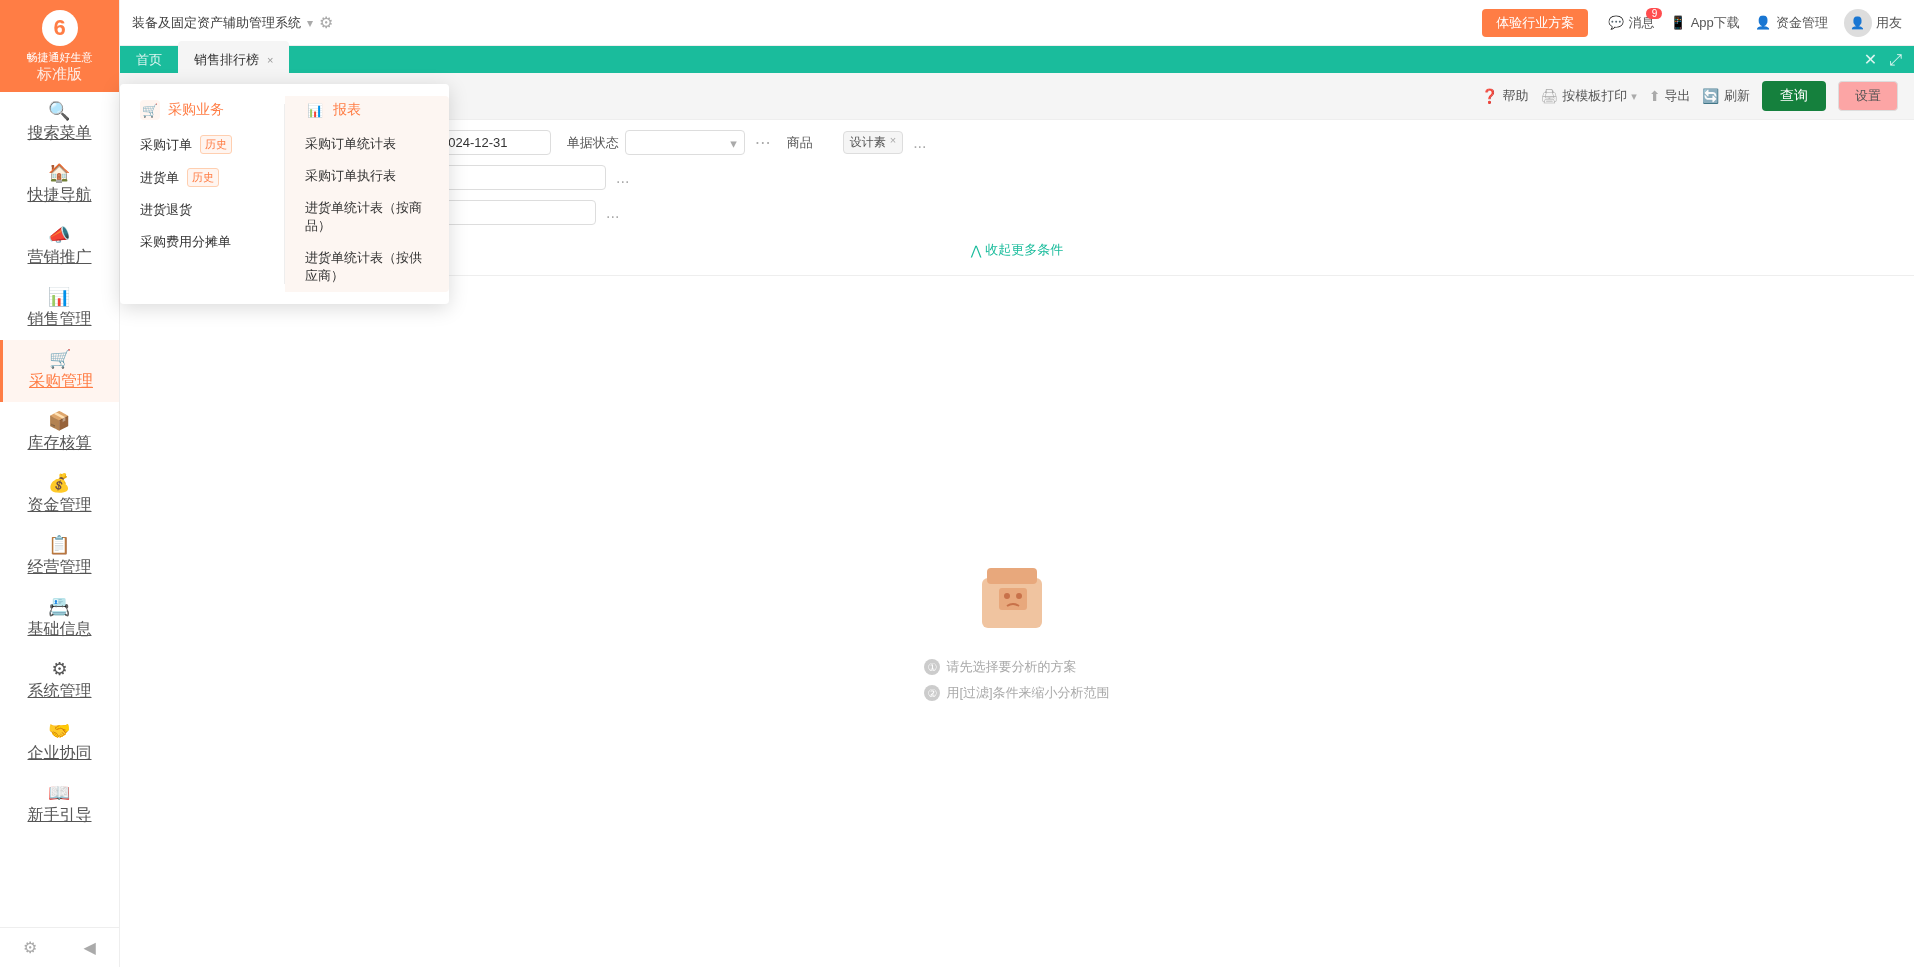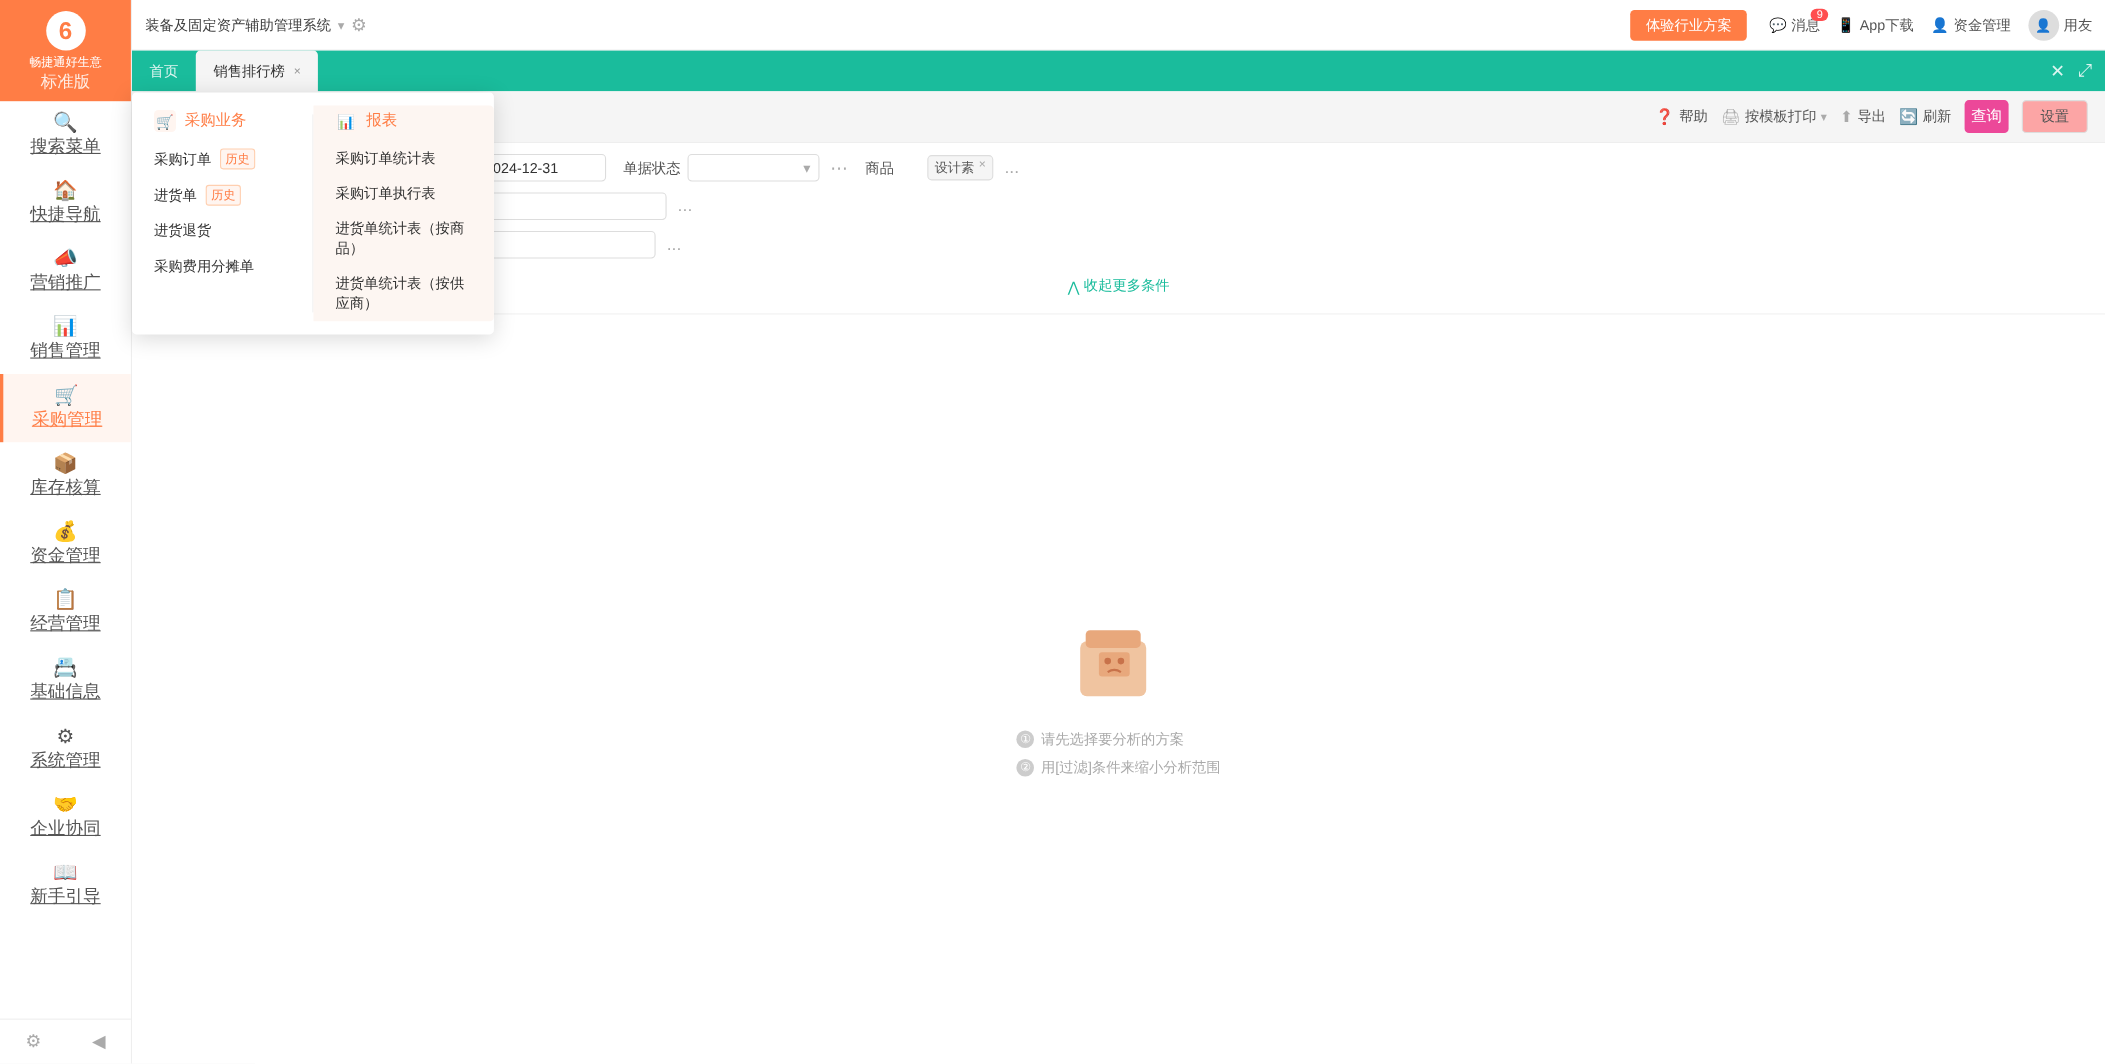--- a/index.html
+++ b/index.html
@@ -162,21 +162,21 @@
       border-radius: 50%;
       display: flex; align-items: center; justify-content: center;
       font-size: 12px; color: #666;
     }
 
     
     .tabbar {
       background: #1abc9c;
       display: flex;
       align-items: center;
-      height: 37px;
+      height: 27px;
       flex-shrink: 0;
       padding: 0 0 0 0;
     }
     .tab {
       height: 38px;
       display: flex;
       align-items: center;
       padding: 0 16px;
       cursor: pointer;
       font-size: 13px;
@@ -223,24 +223,24 @@
       display: flex;
       align-items: center;
       gap: 12px;
     }
     .toolbar-btn {
       display: flex; align-items: center; gap: 4px;
       cursor: pointer; color: #555; font-size: 13px;
     }
     .toolbar-btn .btn-icon { font-size: 14px; color: #aaa; }
     .search-btn {
-      background: #ec4899;
+      background: #15803d;
       color: #fff;
       border: none;
-      padding: 6px 6px;
+      padding: 6px 18px;
       border-radius: 4px;
       font-size: 14px;
       cursor: pointer;
     }
     .set-btn {
       background: #fca5a5;
       color: #555;
       border: 1px solid #ddd;
       padding: 5px 16px;
       border-radius: 4px;

